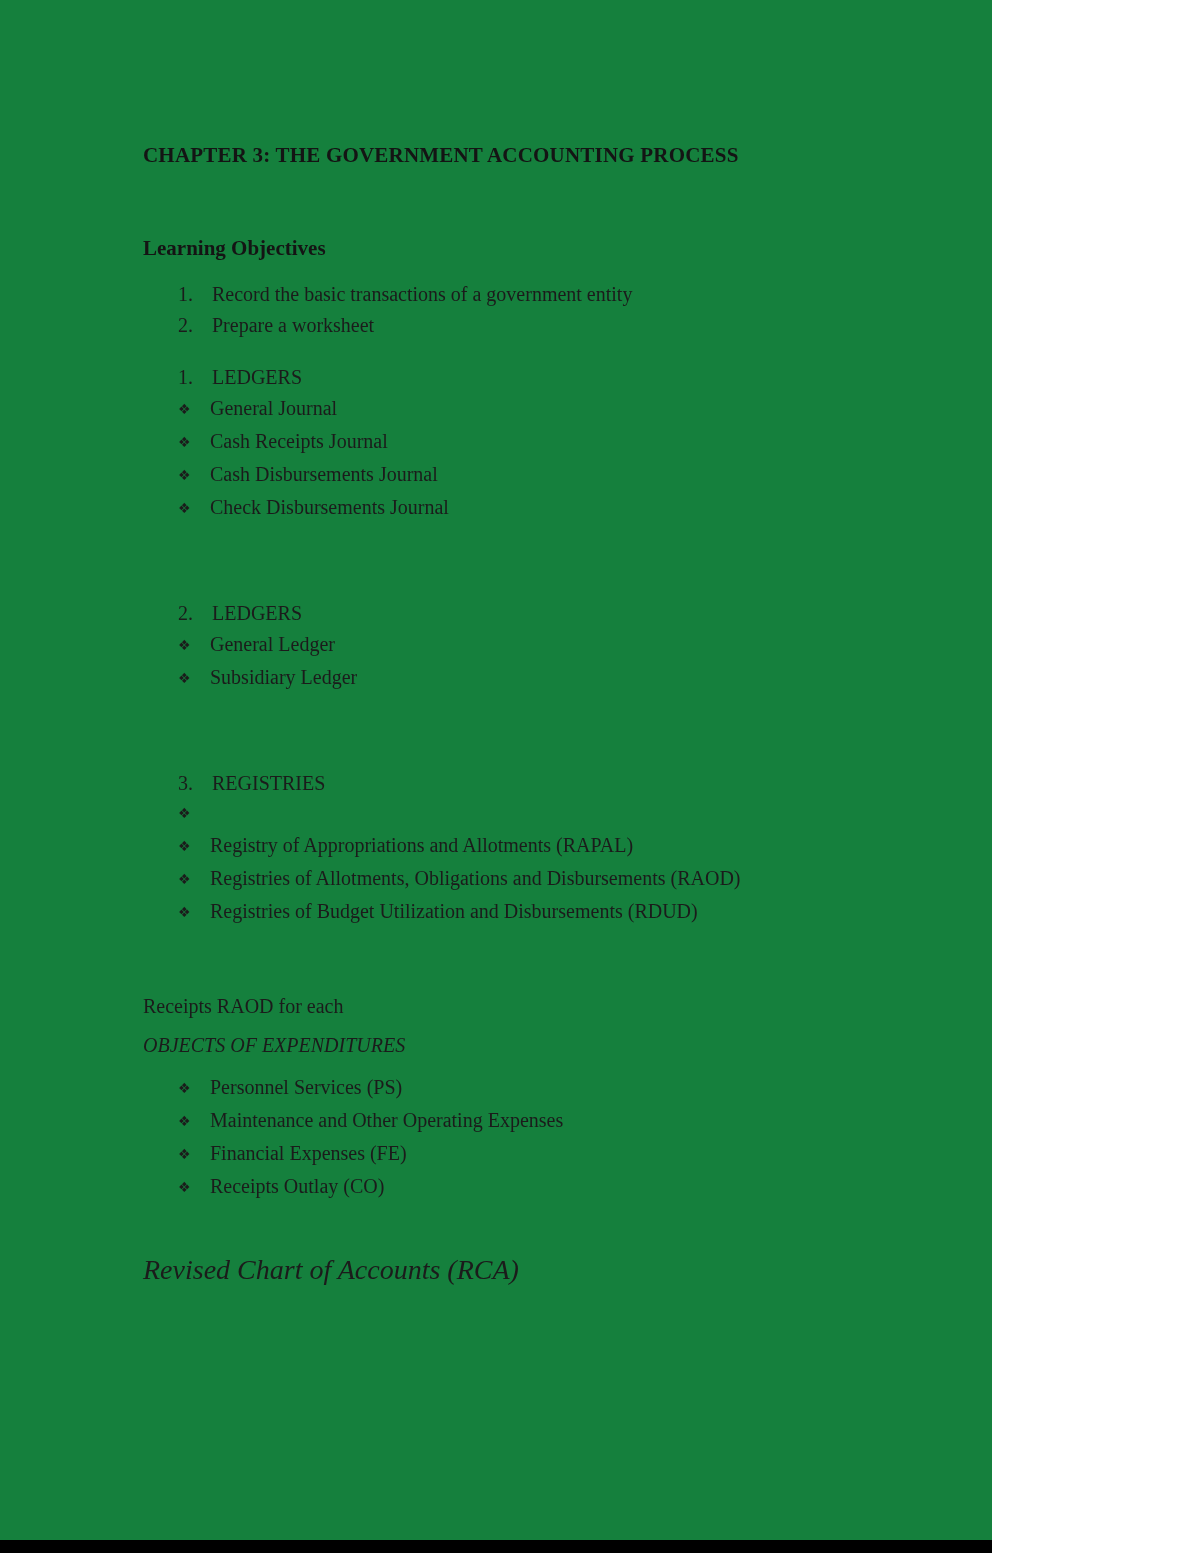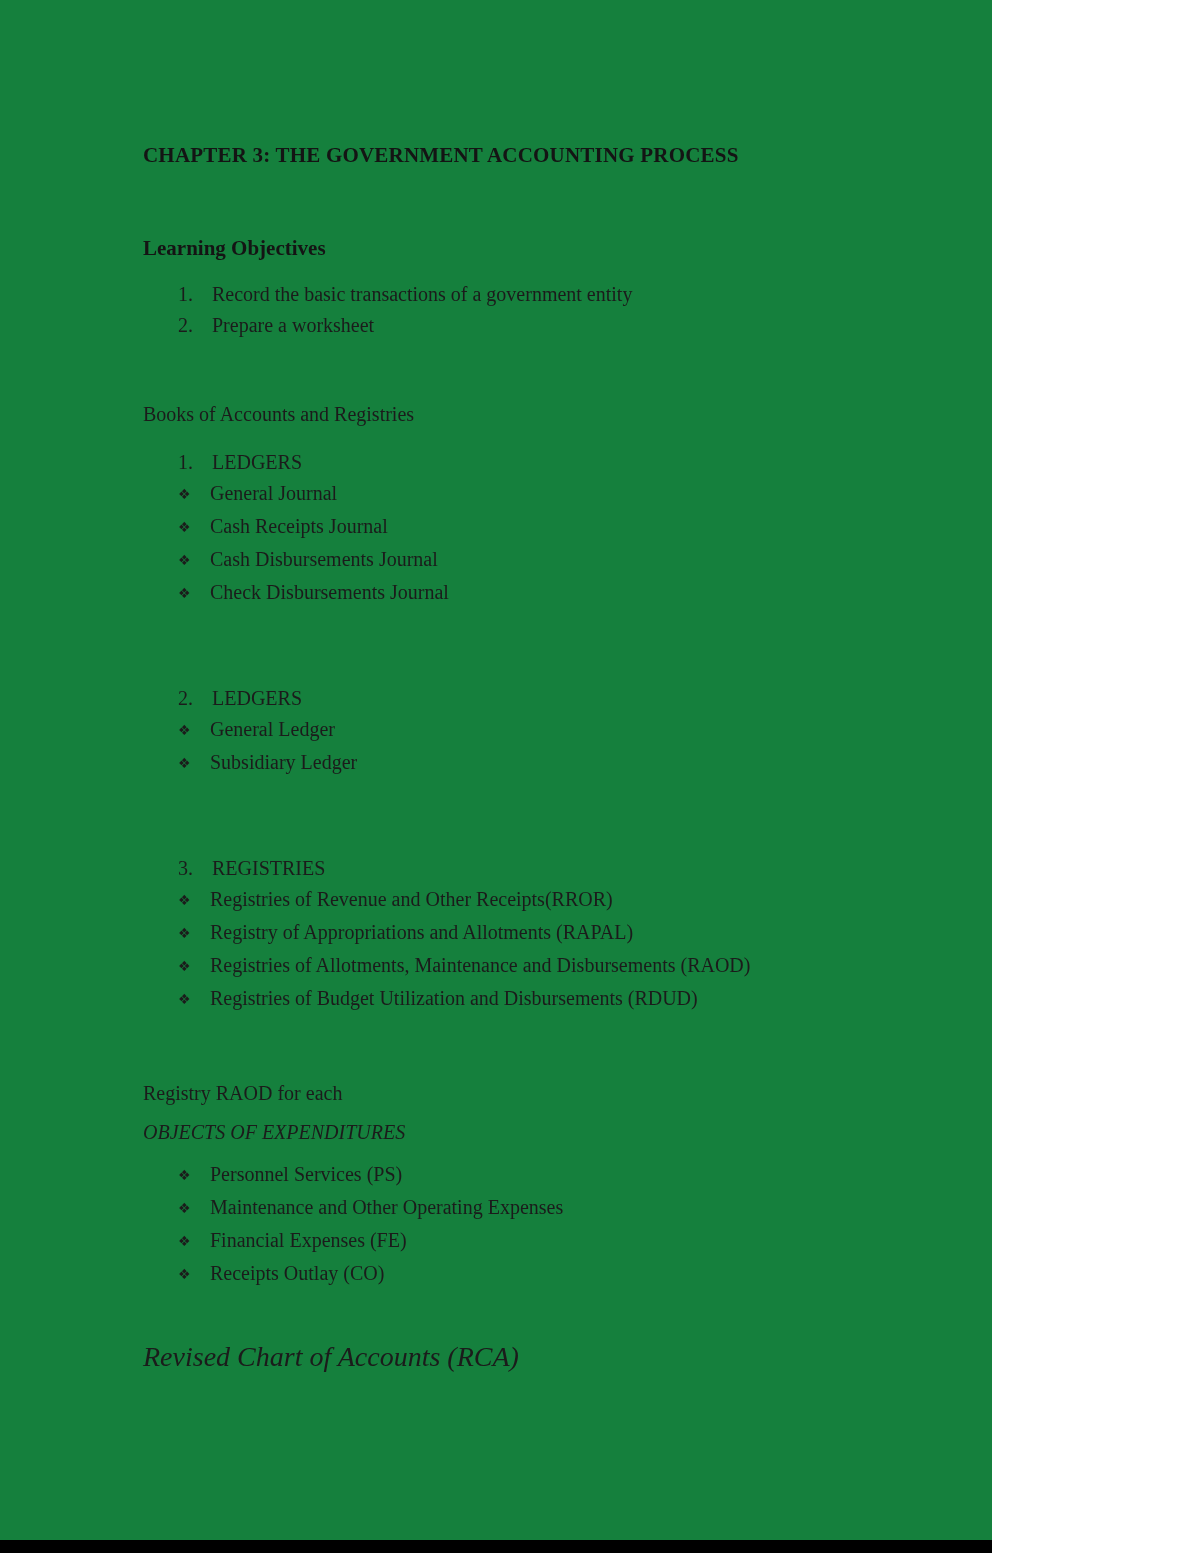--- a/index.html
+++ b/index.html
@@ -97,21 +97,20 @@
     <div class="row">
       <span class="num">1.</span>
       <span>Record the basic transactions of a government entity</span>
     </div>
     <div class="row">
       <span class="num">2.</span>
       <span>Prepare a worksheet</span>
     </div>
   </div>
 
-  <div class="plain-heading">Books of Accounts and Registries</div>
 
   <div class="row group-first">
     <span class="num">1.</span>
     <span>LEDGERS</span>
   </div>
   <div class="row">
     <span class="bullet-marker">❖</span>
     <span>General Journal</span>
   </div>
   <div class="row">
@@ -139,36 +138,35 @@
     <span class="bullet-marker">❖</span>
     <span>Subsidiary Ledger</span>
   </div>
 
   <div class="row group-spaced">
     <span class="num">3.</span>
     <span>REGISTRIES</span>
   </div>
   <div class="row">
     <span class="bullet-marker">❖</span>
-    <span>Registries of Revenue and Other Receipts(RROR)</span>
   </div>
   <div class="row">
     <span class="bullet-marker">❖</span>
     <span>Registry of Appropriations and Allotments (RAPAL)</span>
   </div>
   <div class="row">
     <span class="bullet-marker">❖</span>
-    <span>Registries of Allotments, Maintenance and Disbursements (RAOD)</span>
+    <span>Registries of Allotments, Obligations and Disbursements (RAOD)</span>
   </div>
   <div class="row">
     <span class="bullet-marker">❖</span>
     <span>Registries of Budget Utilization and Disbursements (RDUD)</span>
   </div>
 
-  <div class="separate-line">Registry RAOD for each</div>
+  <div class="separate-line">Receipts RAOD for each</div>
 
   <div class="objects-line">OBJECTS OF EXPENDITURES</div>
 
   <div class="exp-list">
     <div class="row">
       <span class="bullet-marker">❖</span>
       <span>Personnel Services (PS)</span>
     </div>
     <div class="row">
       <span class="bullet-marker">❖</span>

